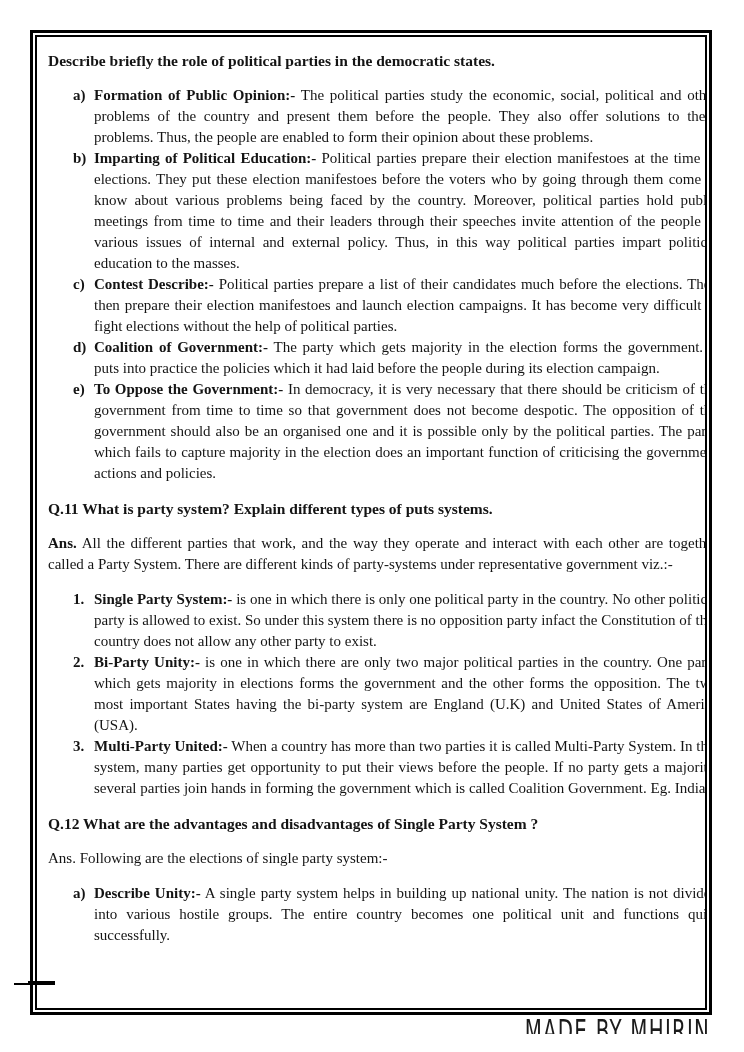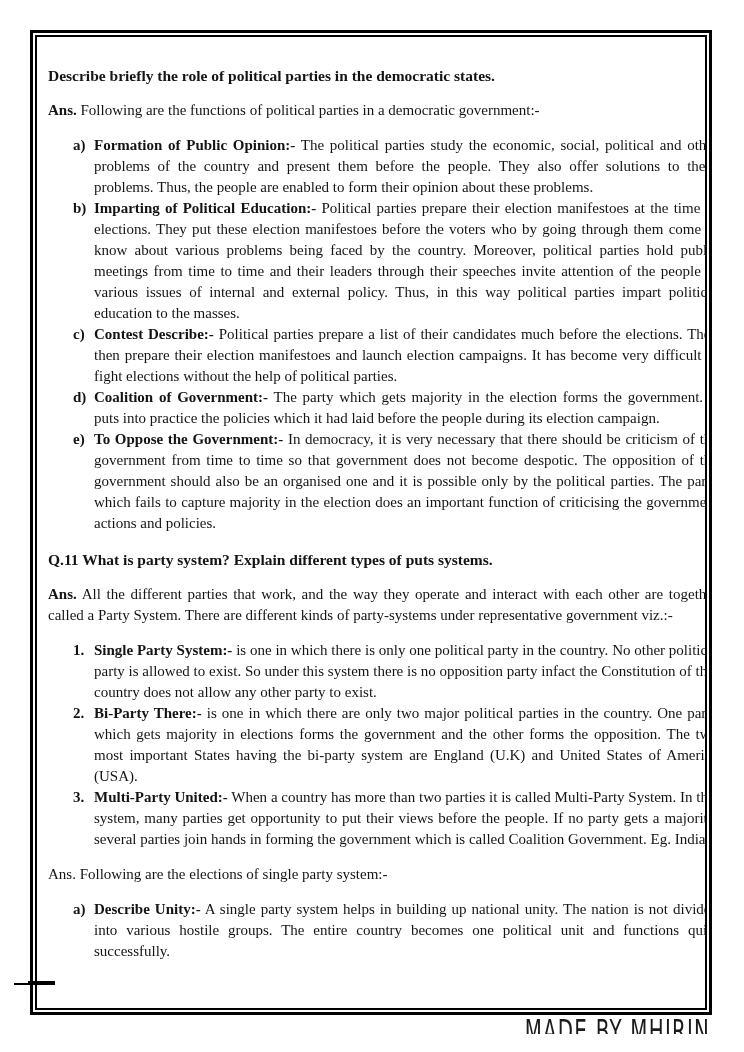--- a/index.html
+++ b/index.html
@@ -24,21 +24,21 @@
     box-sizing: border-box;
     border: 2px solid #000;
     overflow: hidden;
     padding: 13px 0 0 11px;
   }
   .content { width: 670px; }
   .h {
     font-weight: bold;
     font-size: 15.5px;
     line-height: 21px;
-    margin: 15px 0 14px 0;
+    margin: 0 0 14px 0;
     text-align: left;
   }
   .para {
     font-size: 15px;
     line-height: 21px;
     text-align: justify;
     margin: 0 0 14px 0;
   }
   .qa-list { margin: 6px 0 14px 0; }
   .li { display: flex; }
@@ -88,21 +88,20 @@
 </style>
 </head>
 <body>
 
 <div class="frame">
   <div class="frame-inner">
     <div class="content">
 
       <p class="h">Describe briefly the role of political parties in the democratic states.</p>
 
-      <p class="para"><b>Ans.</b> <span>Following are the functions of political parties in a democratic government:-</span></p>
 
       <div class="qa-list">
         <div class="li">
           <span class="li-marker">a)</span>
           <div class="li-text"><b>Formation of Public Opinion:-</b> <span>The political parties study the economic, social, political and other problems of the country and present them before the people. They also offer solutions to these problems. Thus, the people are enabled to form their opinion about these problems.</span></div>
         </div>
         <div class="li">
           <span class="li-marker">b)</span>
           <div class="li-text"><b>Imparting of Political Education:-</b> <span>Political parties prepare their election manifestoes at the time of elections. They put these election manifestoes before the voters who by going through them come to know about various problems being faced by the country. Moreover, political parties hold public meetings from time to time and their leaders through their speeches invite attention of the people to various issues of internal and external policy. Thus, in this way political parties impart political education to the masses.</span></div>
         </div>
@@ -124,28 +123,29 @@
 
       <p class="para"><b>Ans.</b> <span>All the different parties that work, and the way they operate and interact with each other are together called a Party System. There are different kinds of party-systems under representative government viz.:-</span></p>
 
       <div class="qa-list">
         <div class="li">
           <span class="li-marker">1.</span>
           <div class="li-text"><b>Single Party System:-</b> <span>is one in which there is only one political party in the country. No other political party is allowed to exist. So under this system there is no opposition party infact the Constitution of that country does not allow any other party to exist.</span></div>
         </div>
         <div class="li">
           <span class="li-marker">2.</span>
-          <div class="li-text"><b>Bi-Party There:-</b> <span>is one in which there are only two major political parties in the country. One party which gets majority in elections forms the government and the other forms the opposition. The two most important States having the bi-party system are England (U.K) and United States of America (USA).</span></div>
+          <div class="li-text"><b>Bi-Party Unity:-</b> <span>is one in which there are only two major political parties in the country. One party which gets majority in elections forms the government and the other forms the opposition. The two most important States having the bi-party system are England (U.K) and United States of America (USA).</span></div>
         </div>
         <div class="li">
           <span class="li-marker">3.</span>
           <div class="li-text"><b>Multi-Party United:-</b> <span>When a country has more than two parties it is called Multi-Party System. In this system, many parties get opportunity to put their views before the people. If no party gets a majority, several parties join hands in forming the government which is called Coalition Government. Eg. India.</span></div>
         </div>
       </div>
 
+      <p class="h">Q.12 What are the advantages and disadvantages of Single Party System ?</p>
 
       <p class="para">Ans. Following are the elections of single party system:-</p>
 
       <div class="qa-list">
         <div class="li">
           <span class="li-marker">a)</span>
           <div class="li-text"><b>Describe Unity:-</b> <span>A single party system helps in building up national unity. The nation is not divided into various hostile groups. The entire country becomes one political unit and functions quite successfully.</span></div>
         </div>
       </div>
 

